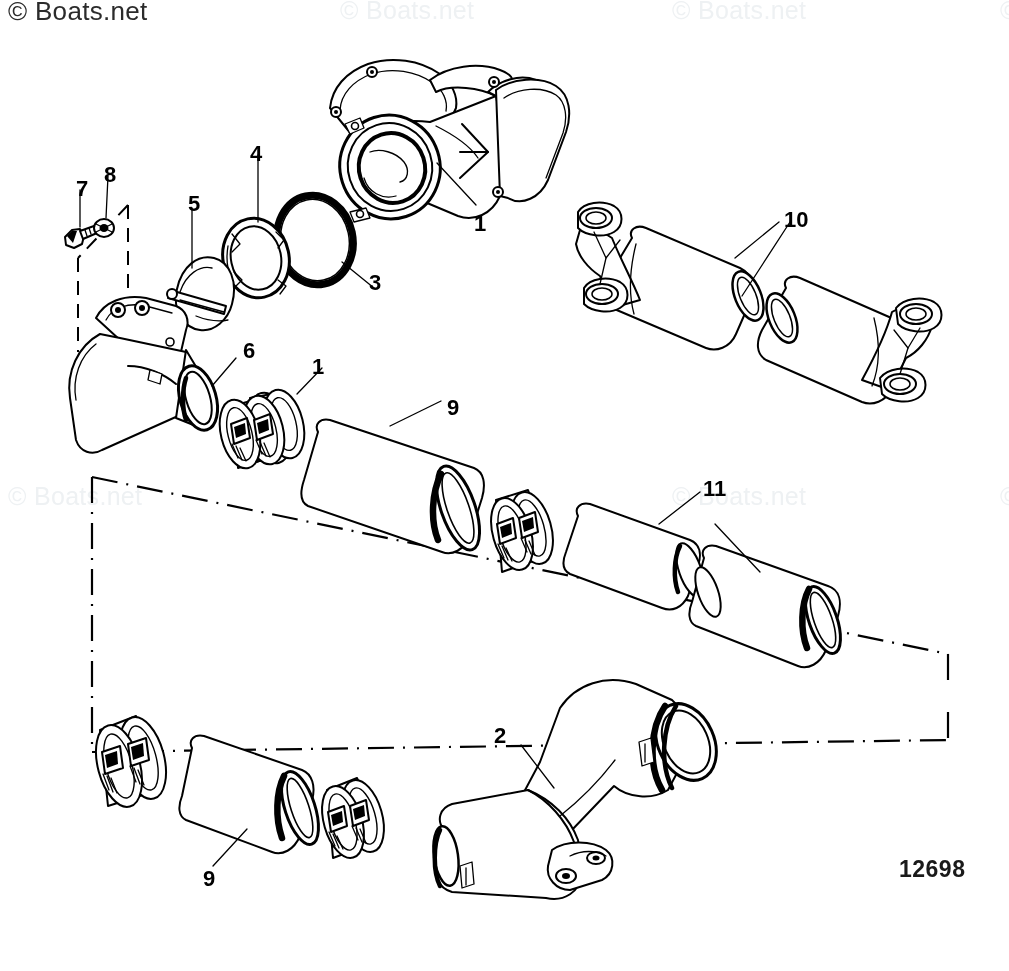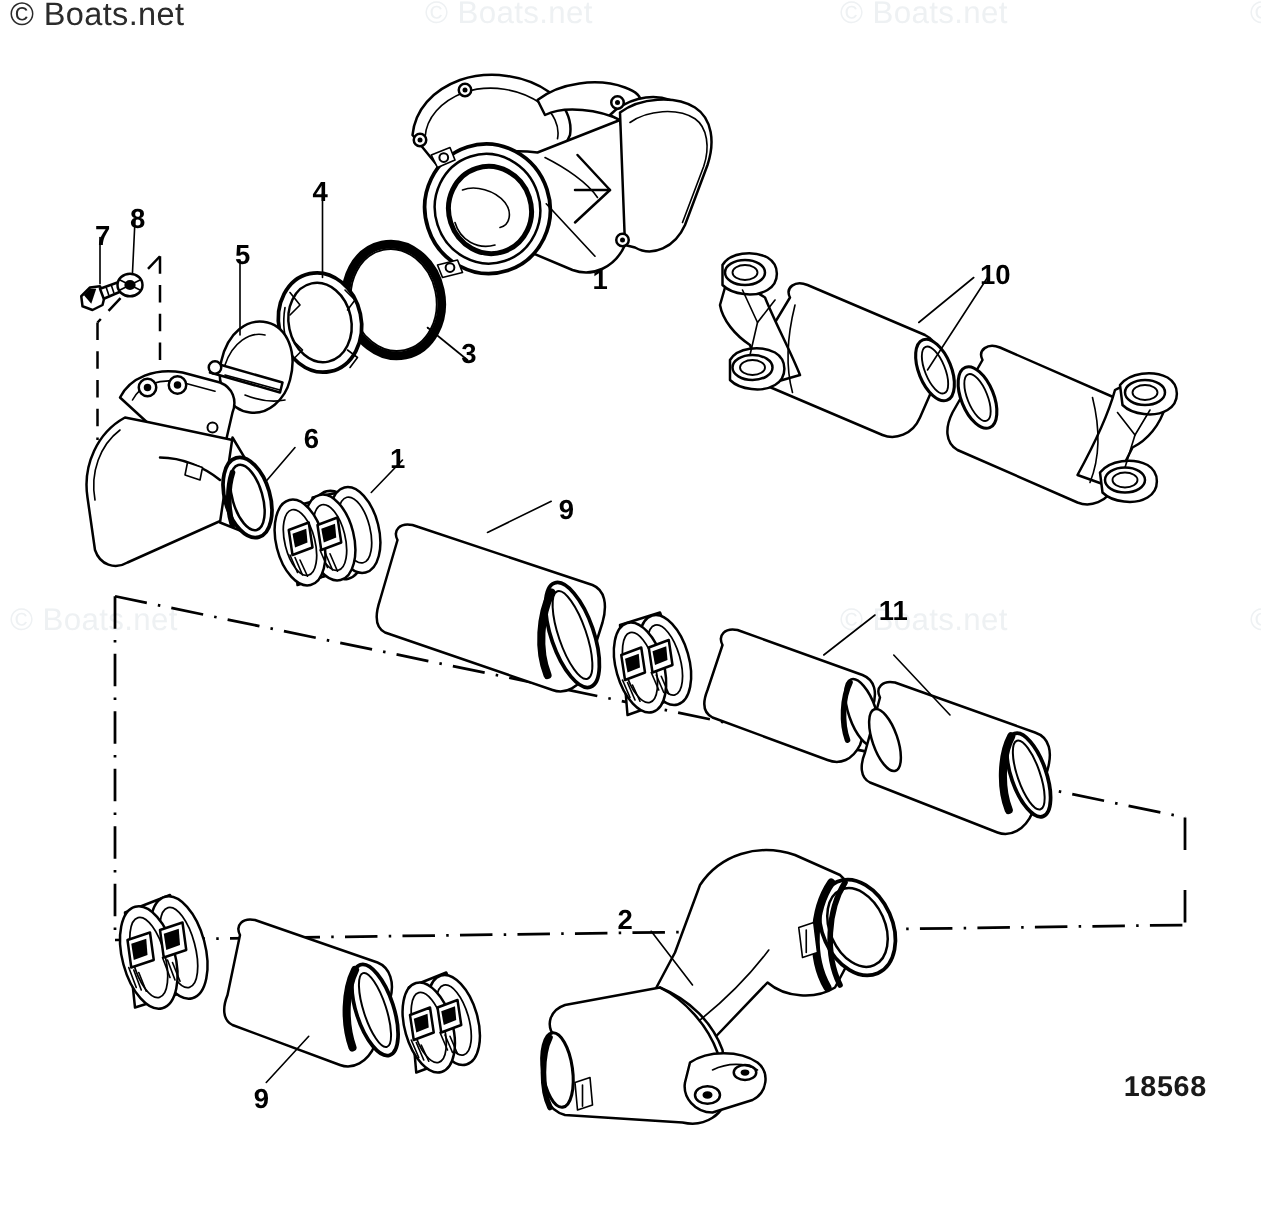--- a/index.html
+++ b/index.html
@@ -456,19 +456,19 @@
       <div class="callout" style="left: 243px; top: 340px;">6</div>
       <div class="callout" style="left: 76px; top: 178px;">7</div>
       <div class="callout" style="left: 104px; top: 164px;">8</div>
       <div class="callout" style="left: 447px; top: 397px;">9</div>
       <div class="callout" style="left: 312px; top: 356px;">1</div>
       <div class="callout" style="left: 703px; top: 478px;">11</div>
       <div class="callout" style="left: 784px; top: 209px;">10</div>
       <div class="callout" style="left: 203px; top: 868px;">9</div>
     </div>
 
-  <div class="diagid" id="diagid" style="left: 899px; top: 856px;">18568</div>
+  <div class="diagid" id="diagid" style="left: 899px; top: 856px;">12698</div>
 
   <div class="wm-layer" id="wm-front">
       <div class="wm dark" style="left: 8px; top: -4px;">© Boats.net</div>
     </div>
 
 </div>
 
 </body></html>

